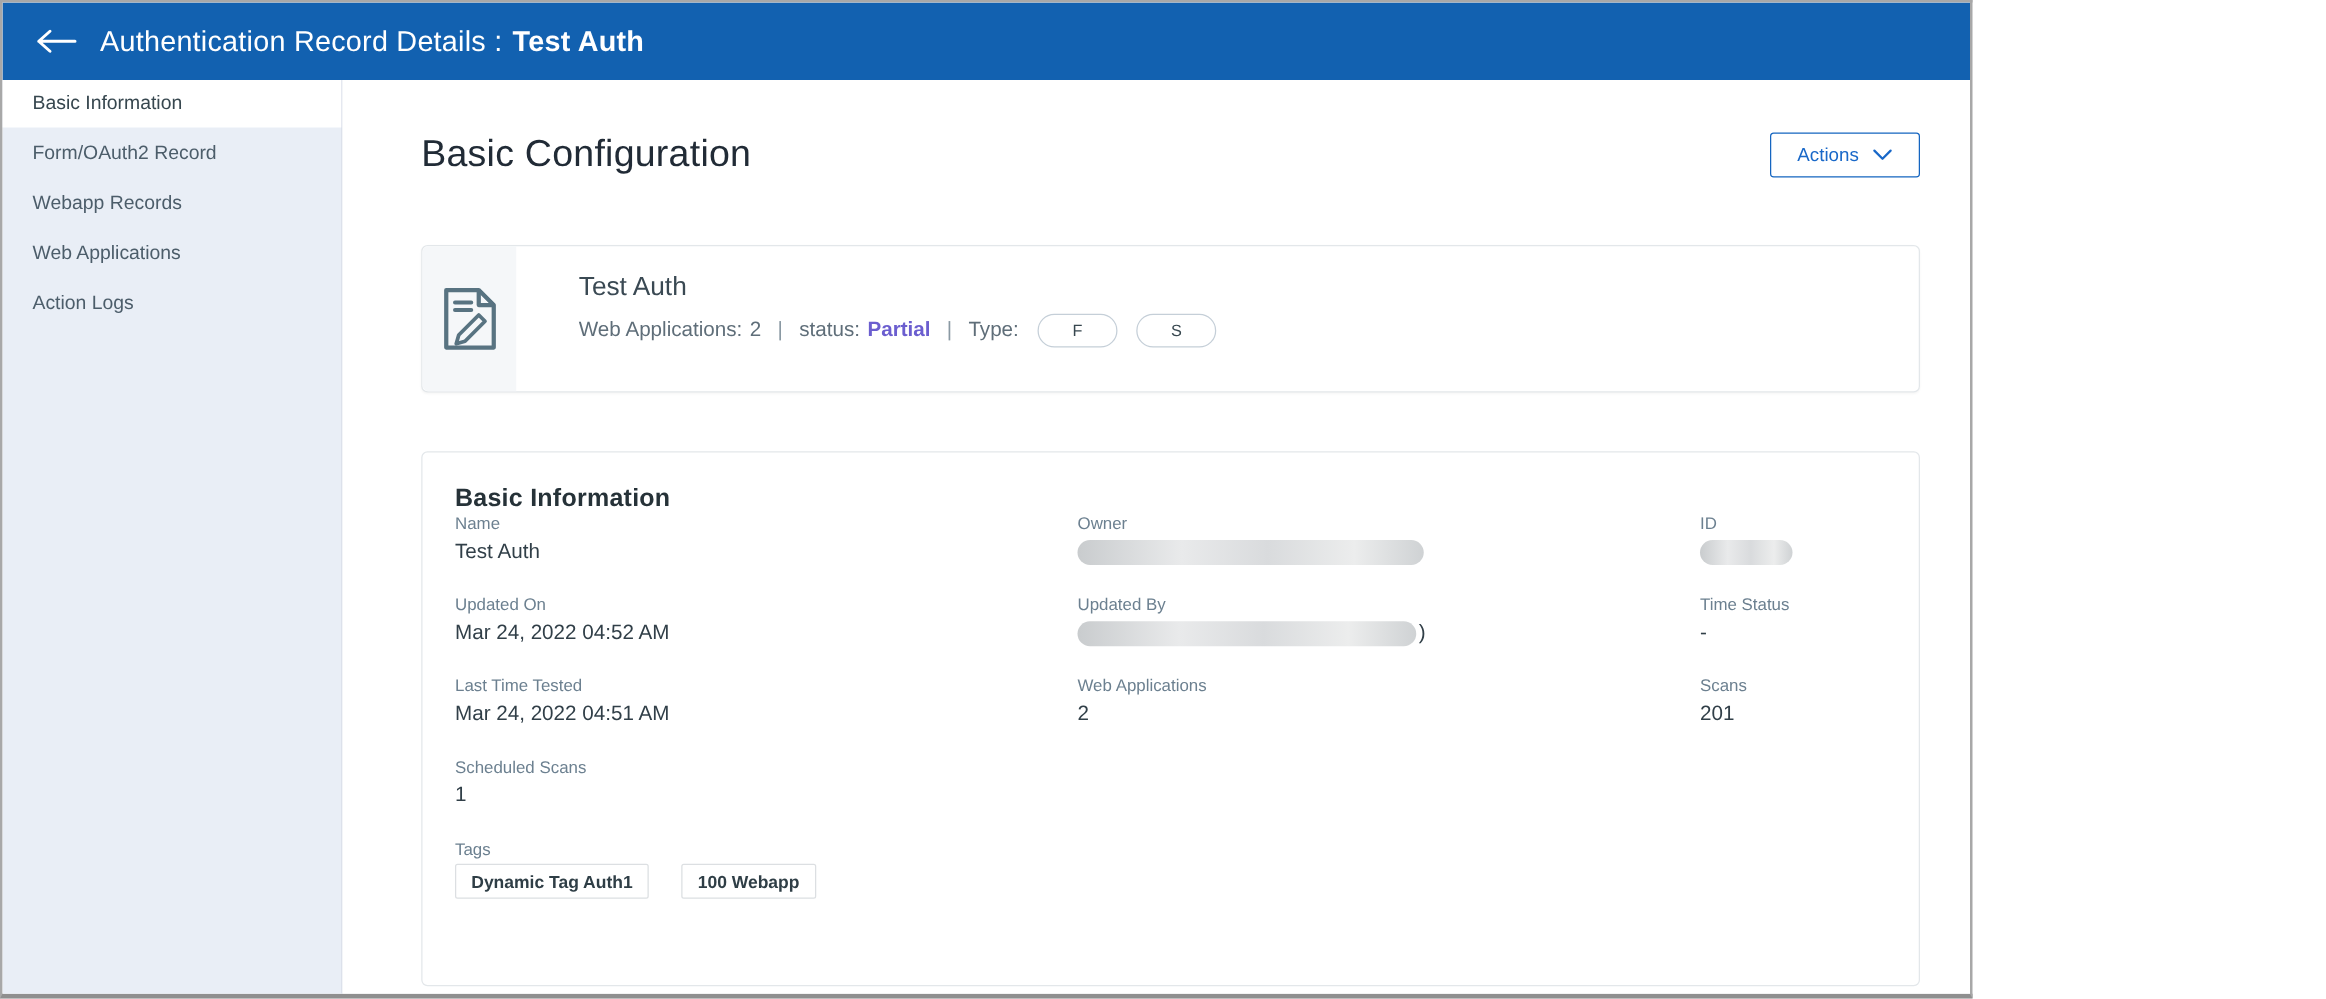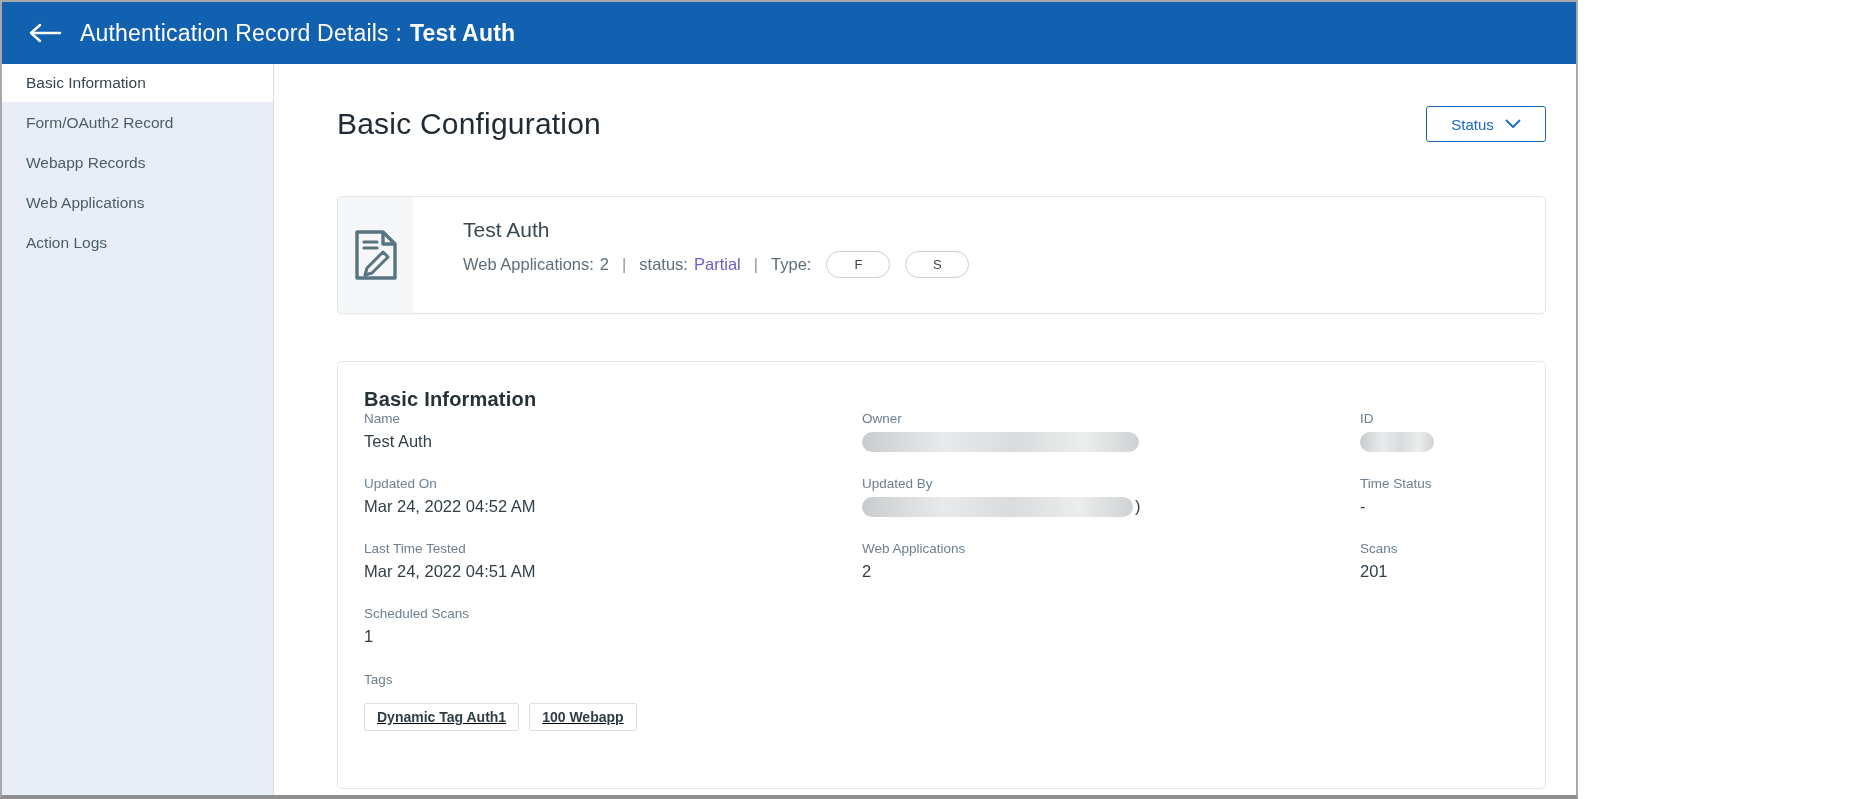--- a/index.html
+++ b/index.html
@@ -51,21 +51,21 @@
     cursor: pointer;
     line-height: 18px;
     margin-bottom: 2px;
   }
   .nav-item.active { background: #ffffff; color: #37474f; }
 
   
   .main {
     flex: 1; min-width: 0;
     background: #fff;
-    padding: 40px 30px 0 63px;
+    padding: 40px 40px 0 63px;
     overflow: hidden;
   }
   .main-header {
     display: flex; align-items: center; justify-content: space-between;
     height: 40px;
   }
   .page-title { font-size: 30px; font-weight: 300; color: #212b36; letter-spacing: 0.2px; }
   .actions-btn {
     width: 120px; height: 36px;
     border: 1px solid #1565c0; border-radius: 3px;
@@ -91,21 +91,21 @@
     display: flex; align-items: center; justify-content: center;
   }
   .summary-content { padding: 21px 0 0 50px; }
   .summary-title { font-size: 21px; color: #3a4953; }
   .summary-meta {
     margin-top: 9px;
     font-size: 16.5px; color: #5f6e79;
     display: flex; align-items: center;
   }
   .meta-sep { margin: 0 13px; color: #8a99a3; }
-  .status-partial { color: #6b5ecf; font-weight: 400; margin-left: 6px; }
+  .status-partial { color: #6b5ecf; font-weight: 700; margin-left: 6px; }
   .meta-num { margin-left: 6px; }
   .type-pill {
     display: inline-flex; align-items: center; justify-content: center;
     width: 64px; height: 27px;
     border: 1px solid #c5cfd8; border-radius: 14px;
     font-size: 13px; color: #37474f;
     margin-left: 15px; background: #fff;
   }
 
   
@@ -128,21 +128,21 @@
   .redact {
     height: 20px; border-radius: 10px;
     background: linear-gradient(90deg,#c9ccce 0%,#e9eaeb 30%,#d9dbdd 55%,#eceded 80%,#cfd2d4 100%);
   }
   .redact-id { width: 74px; }
   .redact-owner { width: 277px; }
   .redact-updatedby { width: 271px; }
   .redact-suffix { margin-left: 2px; color: #313f48; font-size: 16.5px; }
 
   .tags-block { margin-top: 25px; }
-  .tags-chips { margin-top: 16px; display: flex; gap: 10px; text-decoration: underline; }
+  .tags-chips { margin-top: 4px; display: flex; gap: 26px; }
   .tag-chip {
     border: 1px solid #dcdfe2; border-radius: 2px;
     background: #fff;
     padding: 5px 12px;
     font-size: 14px; font-weight: 600; color: #2f3e46;
   }
 
   svg { display: block; }
 </style>
 </head>
@@ -171,21 +171,21 @@
       <div class="nav-item">Webapp Records</div>
       <div class="nav-item">Web Applications</div>
       <div class="nav-item">Action Logs</div>
     </div>
 
     <div class="main">
 
       <div class="main-header">
         <div class="page-title">Basic Configuration</div>
         <button class="actions-btn">
-          <span>Status</span>
+          <span>Actions</span>
           <span>
             <svg width="16" height="10" viewBox="0 0 16 10">
               <path d="M1.5 1.5 L8 8 L14.5 1.5" stroke="#1968c8" stroke-width="1.8" fill="none" stroke-linecap="round" stroke-linejoin="round"></path>
             </svg>
           </span>
         </button>
       </div>
 
       <div class="summary-card">
         <div class="summary-iconbox">

